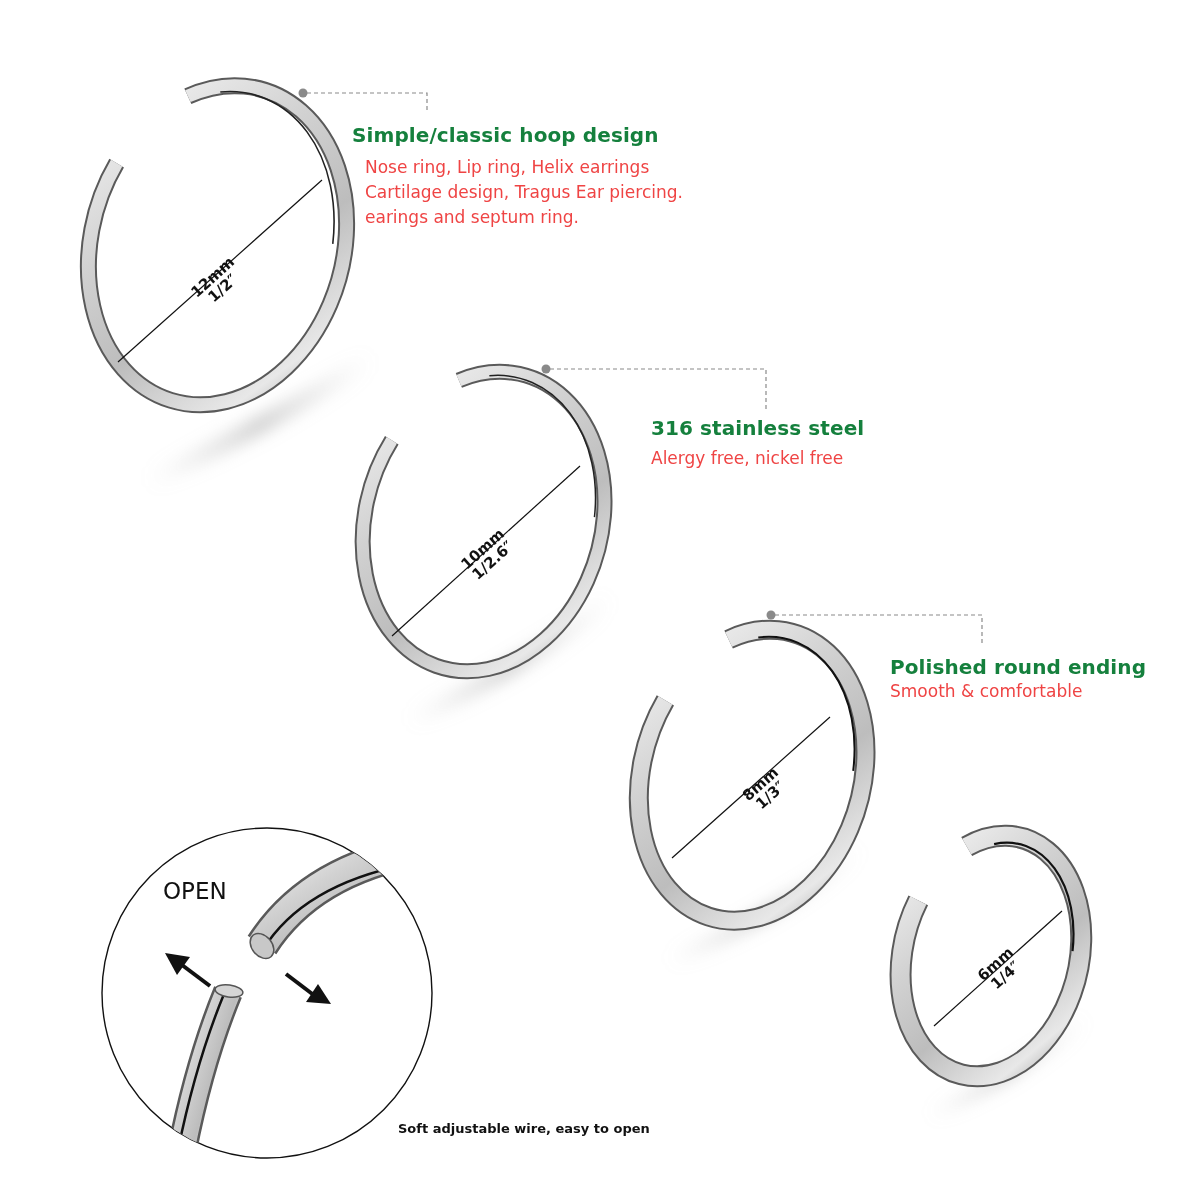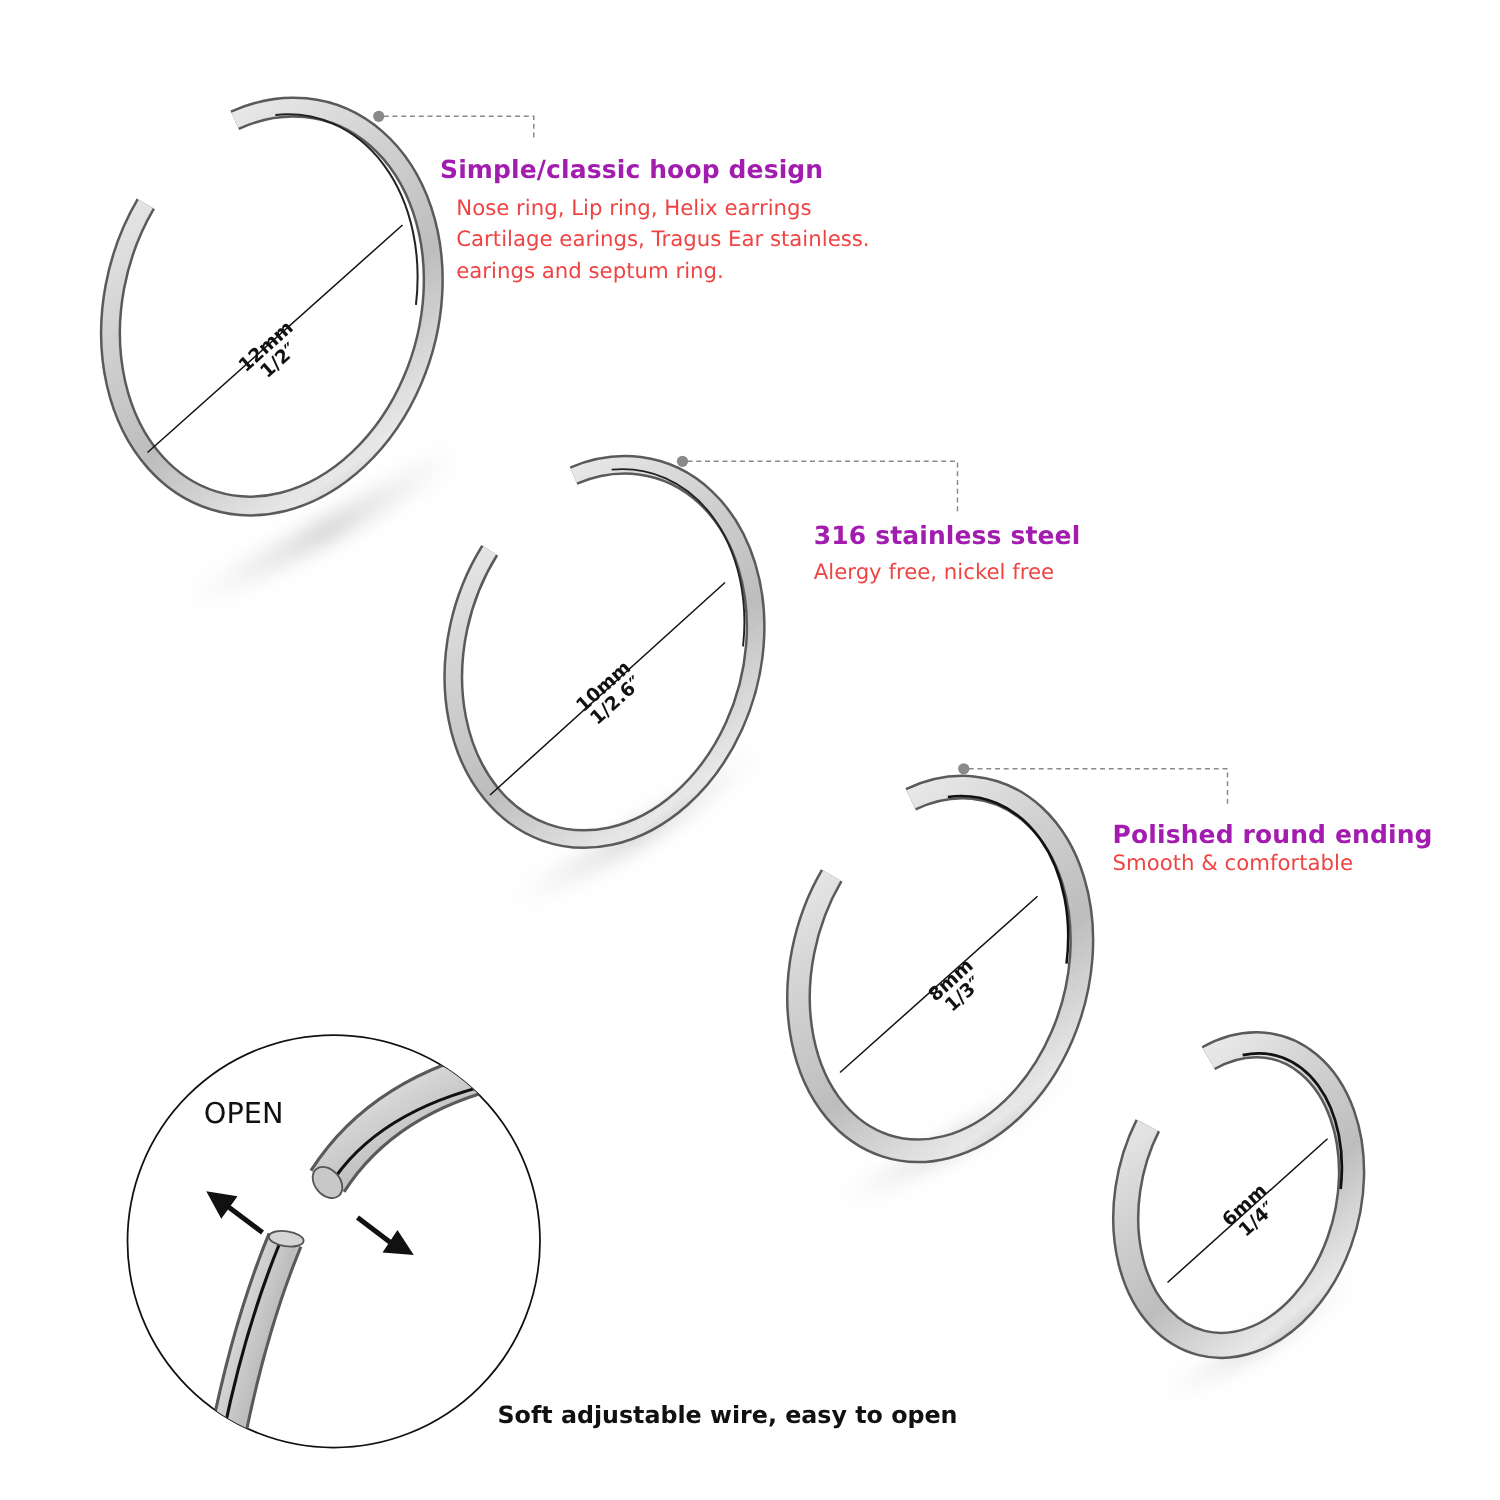--- a/index.html
+++ b/index.html
@@ -1,22 +1,22 @@
 <!DOCTYPE html>
 <html><head>
 <meta charset="utf-8">
 <style>
   html, body { margin:0; padding:0; background:#ffffff; }
   body { width:1200px; height:1200px; position:relative; overflow:hidden; font-family:"DejaVu Sans", sans-serif; color:#111; }
   .art { position:absolute; left:0; top:0; width:1200px; height:1200px; }
   .feature { position:absolute; }
-  .feature .title { font-weight:bold; font-size:20px; color:#a21caf; white-space:nowrap; letter-spacing:0.1px; }
+  .feature .title { font-weight:bold; font-size:20px; color:#15803d; white-space:nowrap; letter-spacing:0.1px; }
   .feature .desc { font-size:17px; line-height:25px; color:#ef4444; white-space:nowrap; margin-top:10px; }
   .open-label { position:absolute; left:163px; top:878px; font-weight:normal; font-size:23px; color:#111; }
-  .bottom-caption { position:absolute; left:398px; top:1121px; font-weight:bold; font-size:19px; color:#111; white-space:nowrap; }
+  .bottom-caption { position:absolute; left:398px; top:1121px; font-weight:bold; font-size:13px; color:#111; white-space:nowrap; }
   .size-label { position:absolute; font-weight:bold; font-size:15px; line-height:15px; text-align:center; color:#111; white-space:nowrap; transform-origin:center center; }
 </style>
 </head>
 <body>
 
 <svg class="art" viewBox="0 0 1200 1200" xmlns="http://www.w3.org/2000/svg">
   <defs>
     <linearGradient id="silver" x1="0" y1="0" x2="1" y2="1">
       <stop offset="0" stop-color="#f6f6f6"></stop>
       <stop offset="0.35" stop-color="#d2d2d2"></stop>
@@ -101,21 +101,21 @@
       <line x1="286" y1="974" x2="315" y2="996" stroke="#111" stroke-width="4"></line>
       <polygon points="331,1004 306,1002 318,984" fill="#111"></polygon>
     </g>
   </g>
 </svg>
 
 <div class="feature" style="left:352px; top:123px;">
   <div class="title">Simple/classic hoop design</div>
   <div class="desc" style="margin-left:13px; margin-top:8px;">
     <div>Nose ring, Lip ring, Helix earrings</div>
-    <div>Cartilage earings, Tragus Ear stainless.</div>
+    <div>Cartilage design, Tragus Ear piercing.</div>
     <div>earings and septum ring.</div>
   </div>
 </div>
 
 <div class="feature" style="left:651px; top:416px;">
   <div class="title">316 stainless steel</div>
   <div class="desc" style="margin-top:6px;">
     <div>Alergy free, nickel free</div>
   </div>
 </div>

